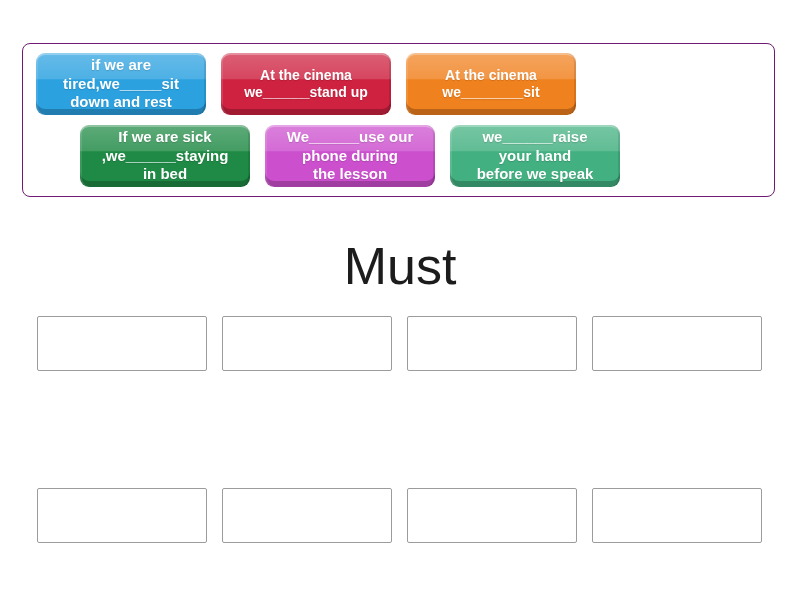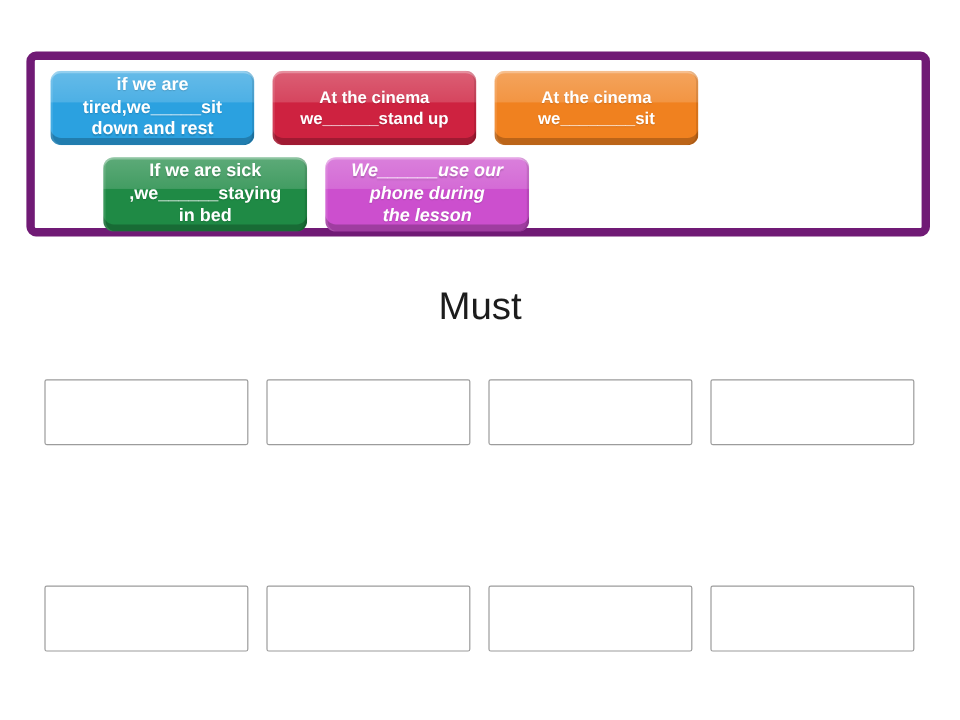--- a/index.html
+++ b/index.html
@@ -17,21 +17,21 @@
   }
   
   .tray {
     position: absolute;
     left: 22px;
     top: 43px;
     width: 753px;
     height: 154px;
     box-sizing: border-box;
     background: #ffffff;
-    border: 7px solid #701a75;
+    border: 1px solid #701a75;
     border-radius: 8px;
     display: flex;
     flex-wrap: wrap;
     align-content: flex-start;
     gap: 10px 15px;
     padding: 9px 13px;
   }
   .card {
     width: 170px;
     height: 62px;
@@ -61,21 +61,21 @@
     text-shadow: 0 1px 1px rgba(0,0,0,0.15);
   }
   .card--lg { font-size: 14px; }
   
   .group-heading {
     position: absolute;
     left: 0;
     width: 800px;
     margin: 0;
     text-align: center;
-    font-size: 32px;
+    font-size: 52px;
     font-weight: 400;
     line-height: 1.1;
     color: #1c1c1c;
   }
   .heading-must { top: 238px; }
   .heading-mustnt { top: 408px; }
   
   .slots-row {
     position: absolute;
     left: 37px;
@@ -102,23 +102,26 @@
     <div class="card" style="background-color: rgb(43, 161, 224);">if we are
 tired,we_____sit
 down and rest</div>
     <div class="card card--lg" style="background-color: rgb(206, 34, 64);">At the cinema
 we______stand up</div>
     <div class="card card--lg" style="background-color: rgb(240, 129, 31);">At the cinema
 we________sit</div>
     <div class="card" style="background-color: rgb(31, 138, 69); margin-left: 44px;">If we are sick
 ,we______staying
 in bed</div>
-    <div class="card" style="background-color: rgb(204, 79, 206); font-style: italic;">We______use our
+    <div class="card" style="background-color: rgb(204, 79, 206);">We______use our
 phone during
 the lesson</div>
+    <div class="card" style="background-color: rgb(66, 176, 128);">we______raise
+your hand
+before we speak</div>
   </div>
 
   <h1 class="group-heading heading-must">Must</h1>
 
   <div class="slots-row slots-must">
     <div class="slot"></div>
     <div class="slot"></div>
     <div class="slot"></div>
     <div class="slot"></div>
   </div>

